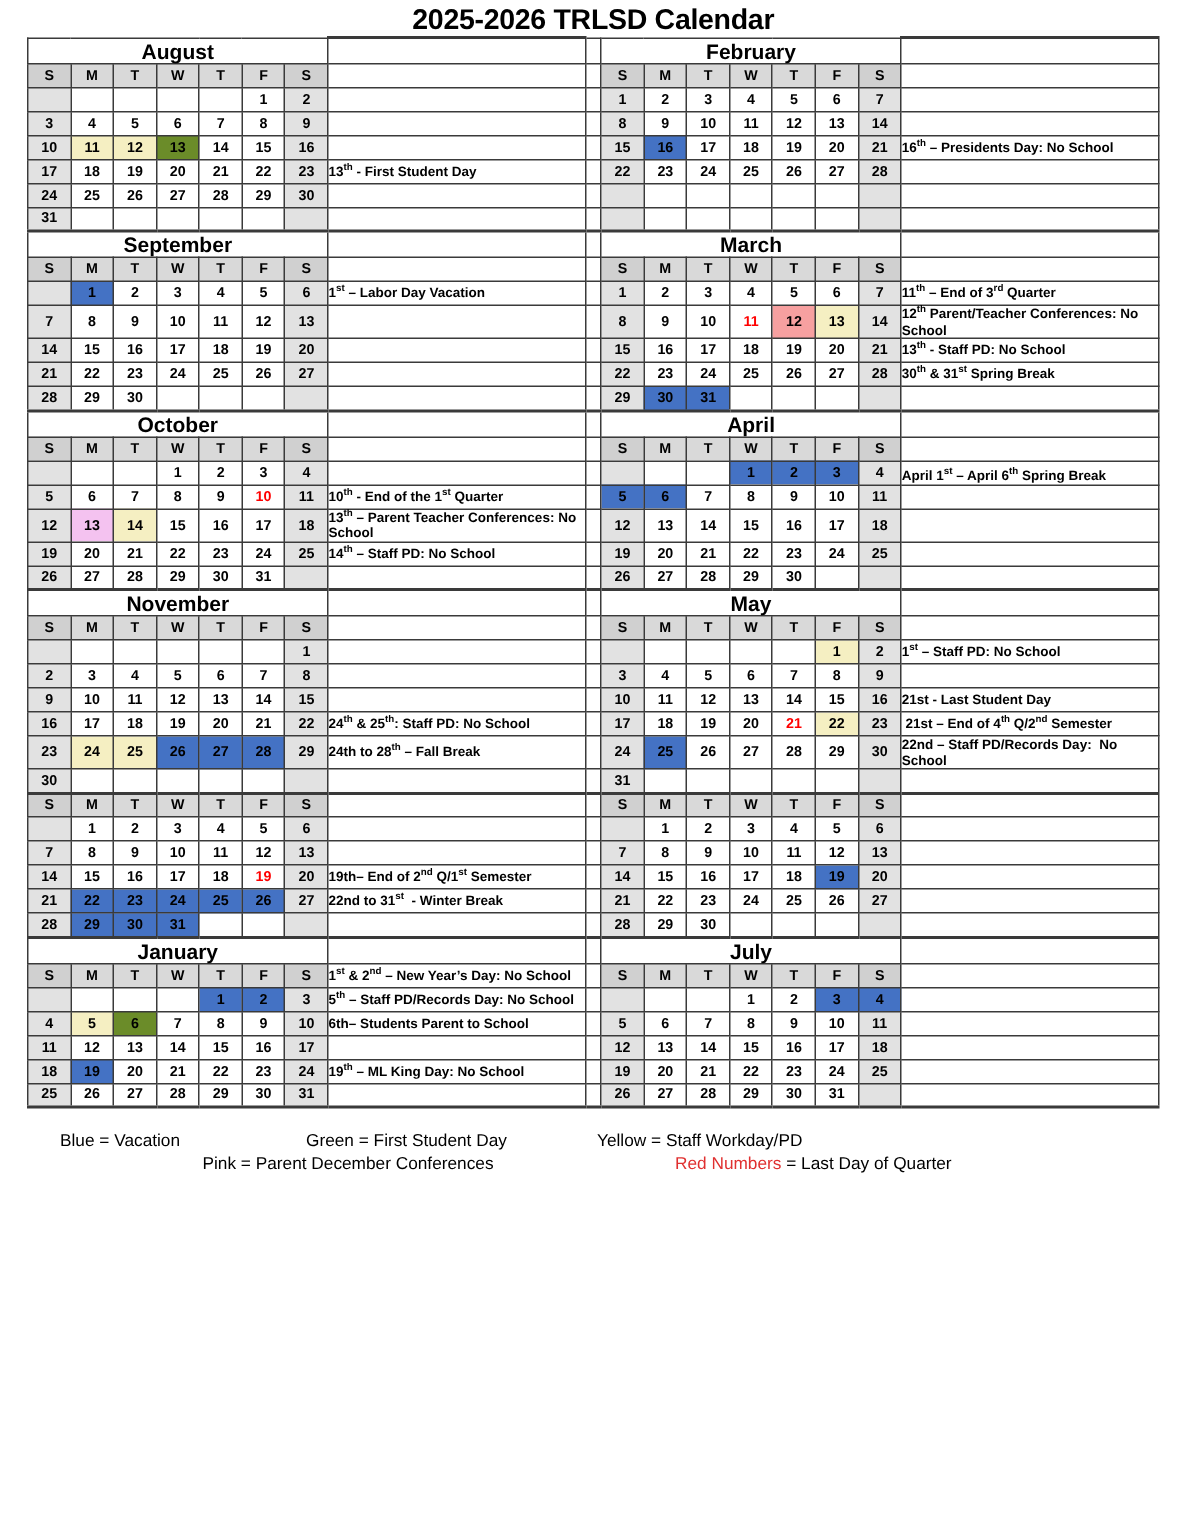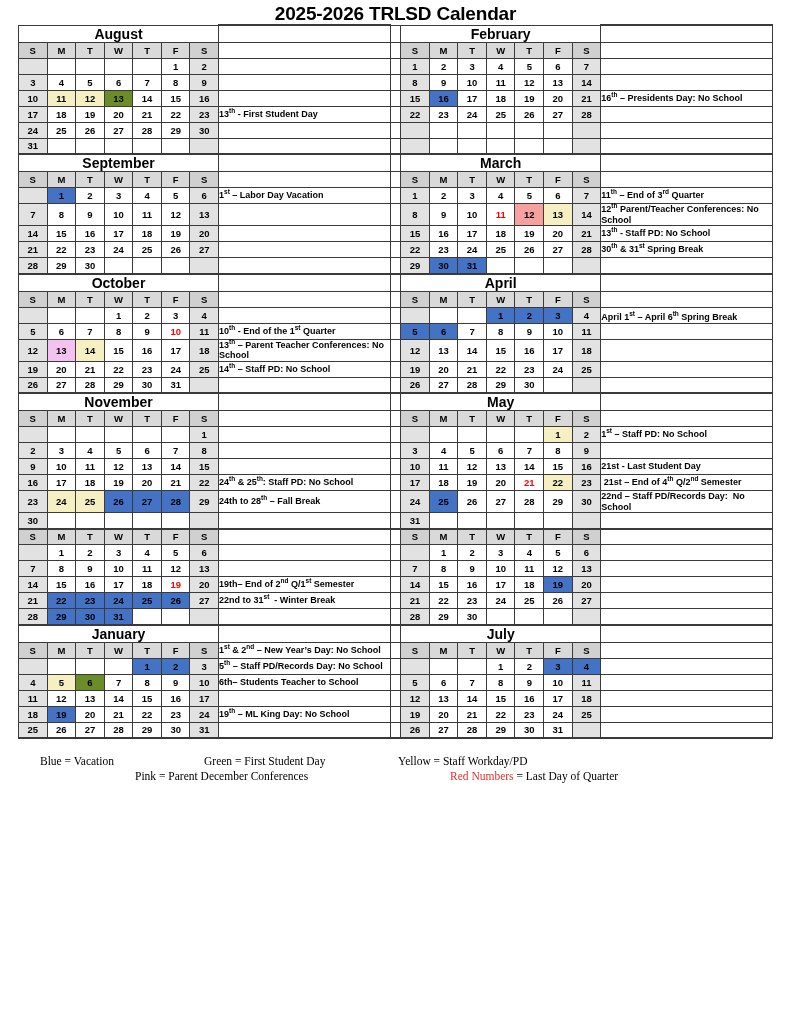--- a/index.html
+++ b/index.html
@@ -127,21 +127,21 @@
   tr.last-row td { border-bottom: 2px solid #3a3a3a; }
 
   sup {
     font-size: 6.5px;
     vertical-align: super;
     line-height: 0;
   }
 
   
   .legend {
-    font-family: Liberation Serif, serif;
+    font-family: Liberation Sans, sans-serif;
     font-size: 11.5px;
     color: #000000;
     padding-top: 0;
   }
   .legend-row {
     position: relative;
     height: 15px;
   }
   .legend-item {
     position: absolute;
@@ -860,21 +860,21 @@
             <td class="notes"></td>
           </tr>
           <tr>
             <td class="day weekend edge-l">4</td>
             <td class="day hl-yellow">5</td>
             <td class="day hl-green">6</td>
             <td class="day">7</td>
             <td class="day">8</td>
             <td class="day">9</td>
             <td class="day weekend edge-r">10</td>
-            <td class="notes">6th– Students Teacher to School</td>
+            <td class="notes">6th– Students Parent to School</td>
             <td class="gap"></td>
             <td class="day weekend edge-l">5</td>
             <td class="day">6</td>
             <td class="day">7</td>
             <td class="day">8</td>
             <td class="day">9</td>
             <td class="day">10</td>
             <td class="day weekend edge-r">11</td>
             <td class="notes"></td>
           </tr>

